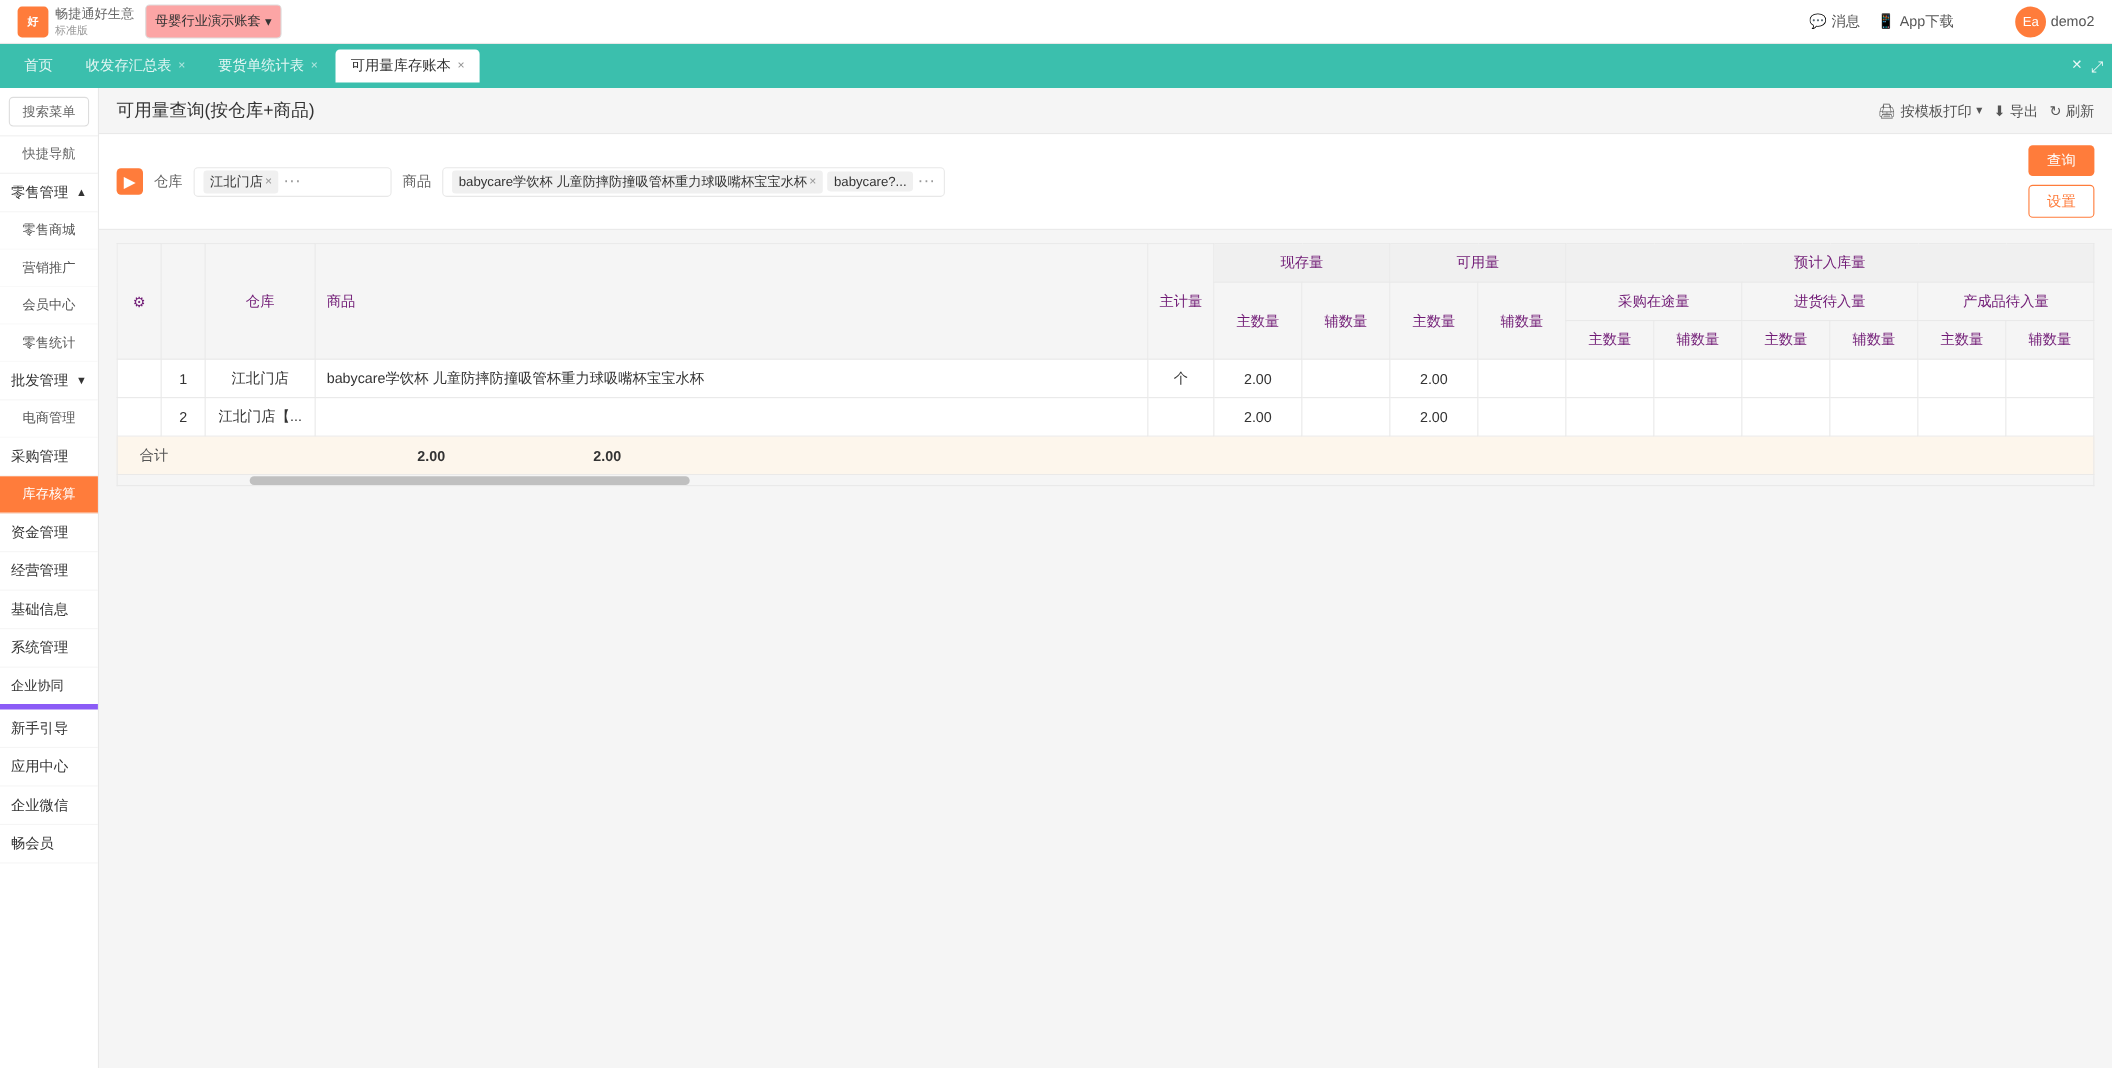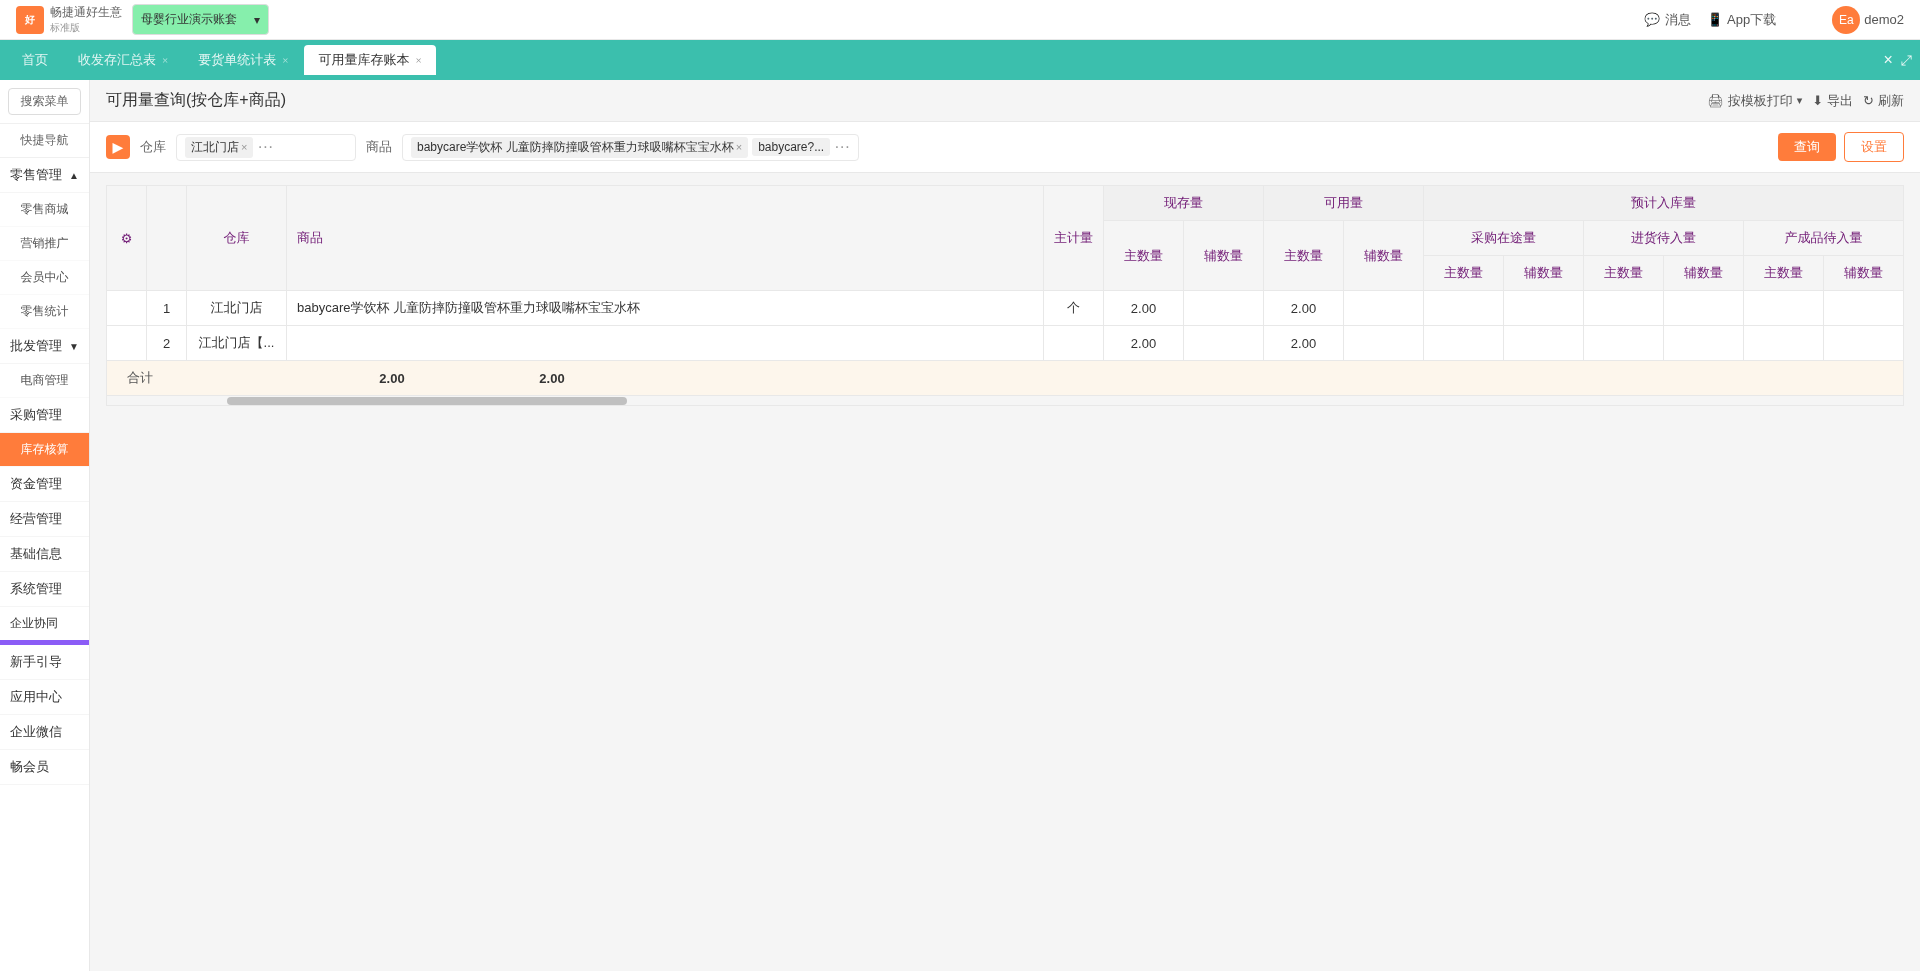--- a/index.html
+++ b/index.html
@@ -4,28 +4,28 @@
   <style>
     * { box-sizing: border-box; margin: 0; padding: 0; }
     body { font-family: 'Microsoft YaHei', Arial, sans-serif; font-size: 13px; background: #f5f5f5; display: flex; flex-direction: column; height: 971px; overflow: hidden; }
 
     
     .top-bar { background: #fff; height: 40px; display: flex; align-items: center; justify-content: space-between; padding: 0 16px; border-bottom: 1px solid #e8e8e8; flex-shrink: 0; }
     .top-bar-left { display: flex; align-items: center; gap: 10px; }
     .logo-area { display: flex; align-items: center; gap: 6px; }
     .logo-icon { width: 28px; height: 28px; background: #ff7c3b; border-radius: 4px; display: flex; align-items: center; justify-content: center; color: #fff; font-size: 10px; font-weight: bold; }
     .logo-text { font-size: 12px; color: #666; }
-    .template-selector { display: flex; align-items: center; gap: 17px; background: #86efac; border: 1px solid #ddd; border-radius: 4px; padding: 6px 8px; font-size: 12px; color: #333; cursor: pointer; }
+    .template-selector { display: flex; align-items: center; gap: 4px; background: #fca5a5; border: 1px solid #ddd; border-radius: 4px; padding: 6px 8px; font-size: 12px; color: #333; cursor: pointer; }
     .top-bar-right { display: flex; align-items: center; gap: 16px; font-size: 13px; color: #555; }
     .top-bar-right .nav-item { display: flex; align-items: center; gap: 4px; cursor: pointer; }
     .avatar { width: 28px; height: 28px; border-radius: 50%; background: #ff7c3b; display: flex; align-items: center; justify-content: center; color: #fff; font-size: 12px; margin-left: 40px; }
 
     
     .tab-bar { background: #3bbfad; height: 40px; display: flex; align-items: center; padding: 0 8px; flex-shrink: 0; gap: 2px; }
-    .tab { display: flex; align-items: center; gap: 6px; padding: 6px 14px; border-radius: 4px 4px 0 0; font-size: 13px; cursor: pointer; color: rgba(255,255,255,0.85); background: transparent; font-family: Liberation Serif, serif; }
+    .tab { display: flex; align-items: center; gap: 6px; padding: 6px 14px; border-radius: 4px 4px 0 0; font-size: 13px; cursor: pointer; color: rgba(255,255,255,0.85); background: transparent; }
     .tab.active { background: #fff; color: #333; }
     .tab .close-icon { font-size: 11px; color: inherit; opacity: 0.7; }
     .tab-bar-right { margin-left: auto; display: flex; align-items: center; gap: 8px; }
     .tab-bar-right button { background: none; border: none; cursor: pointer; color: rgba(255,255,255,0.9); font-size: 16px; }
 
     
     .main-layout { display: flex; flex: 1; overflow: hidden; }
 
     
     .sidebar { width: 90px; background: #fff; border-right: 1px solid #e8e8e8; display: flex; flex-direction: column; flex-shrink: 0; overflow-y: auto; }
@@ -48,21 +48,21 @@
     .page-action-btn { display: flex; align-items: center; gap: 4px; font-size: 13px; color: #555; cursor: pointer; background: none; border: none; }
 
     
     .filter-bar { background: #fff; padding: 10px 16px; display: flex; align-items: center; gap: 10px; border-bottom: 1px solid #e8e8e8; flex-shrink: 0; }
     .filter-expand-btn { background: #ff7c3b; border: none; color: #fff; width: 24px; height: 24px; border-radius: 4px; cursor: pointer; font-size: 14px; display: flex; align-items: center; justify-content: center; }
     .filter-label { font-size: 13px; color: #666; }
     .filter-tag-container { display: flex; align-items: center; gap: 4px; border: 1px solid #e8e8e8; border-radius: 4px; padding: 2px 8px; min-width: 180px; background: #fff; }
     .filter-tag { display: flex; align-items: center; gap: 2px; background: #f0f0f0; border-radius: 3px; padding: 2px 6px; font-size: 12px; color: #333; }
     .filter-tag .tag-close { cursor: pointer; color: #999; font-size: 11px; }
     .filter-dots { color: #999; font-size: 16px; cursor: pointer; }
-    .filter-right { margin-left: auto; display: flex; align-items: center; gap: 8px; }
+    .filter-right { margin-left: auto; display: flex; gap: 8px; flex-direction: column; }
     .query-btn { background: #ff7c3b; color: #fff; border: none; border-radius: 4px; padding: 5px 16px; cursor: pointer; font-size: 13px; }
     .settings-btn { background: #fff; color: #ff7c3b; border: 1px solid #ff7c3b; border-radius: 4px; padding: 5px 16px; cursor: pointer; font-size: 13px; }
     .product-filter-container { display: flex; align-items: center; gap: 4px; border: 1px solid #e8e8e8; border-radius: 4px; padding: 2px 8px; min-width: 300px; background: #fff; flex-wrap: wrap; }
 
     
     .table-container { flex: 1; overflow: auto; padding: 0 16px 16px; }
     table { width: 100%; border-collapse: collapse; background: #fff; border: 1px solid #e8e8e8; margin-top: 12px; }
     th, td { border: 1px solid #e8e8e8; padding: 8px 10px; text-align: center; font-size: 13px; }
     th { background: #f5f5f5; color: #701a75; font-weight: 500; }
     .th-main { background: #f0f0f0; }

